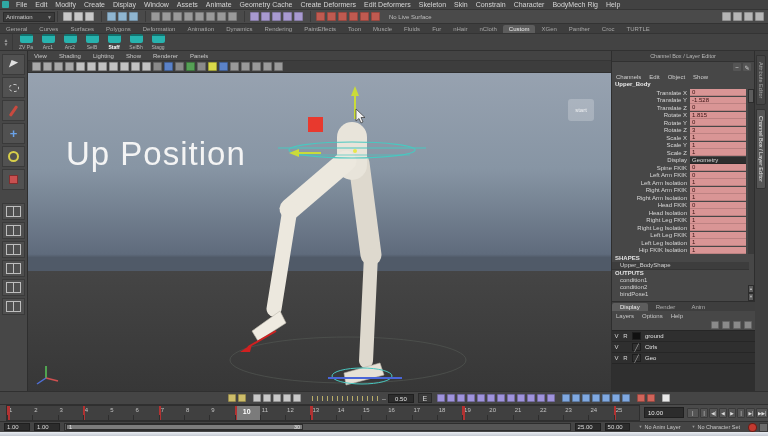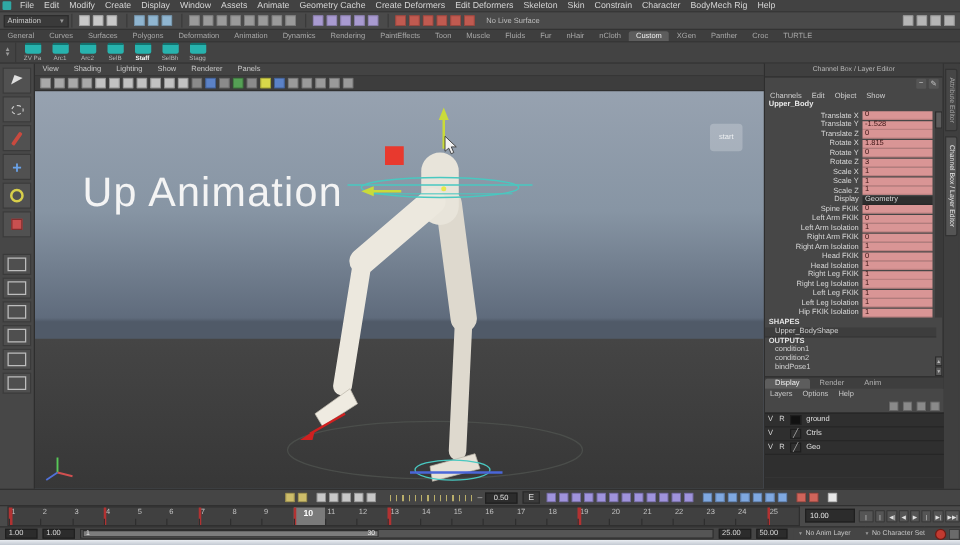--- a/index.html
+++ b/index.html
@@ -418,21 +418,21 @@
           <rect x="280" y="44" width="15" height="15" fill="#e8392e"></rect>
 
           <polygon points="328,36 328,48 331,45.5 333,50 335,49 333,44.5 337,44.5" fill="#f2f2f2" stroke="#333" stroke-width="0.7"></polygon>
 
           <g stroke-width="1.5">
             <line x1="18" y1="305" x2="18" y2="293" stroke="#58c858"></line>
             <line x1="18" y1="305" x2="30" y2="308" stroke="#d05050"></line>
             <line x1="18" y1="305" x2="9" y2="311" stroke="#5070d8"></line>
           </g>
         </svg>
-        <div id="overlay-text">Up Animation</div>
+        <div id="overlay-text">Up Position</div>
         <div id="watermark">start</div>
 
       </div>
     </div>
 
     <div id="rightpanel">
       <div id="cb-title">Channel Box / Layer Editor</div>
       <div id="cb-icons">
           <div class="cbhi">~</div>
           <div class="cbhi">✎</div>

